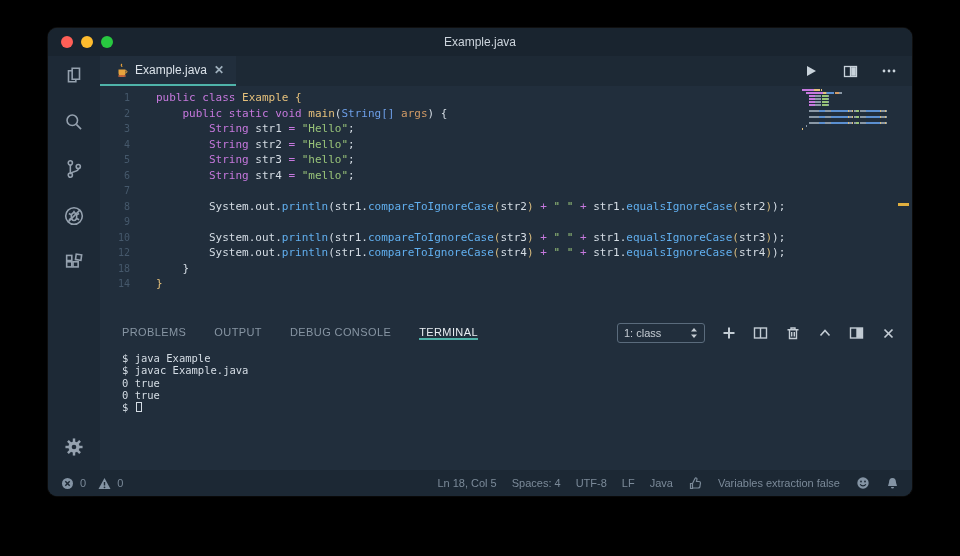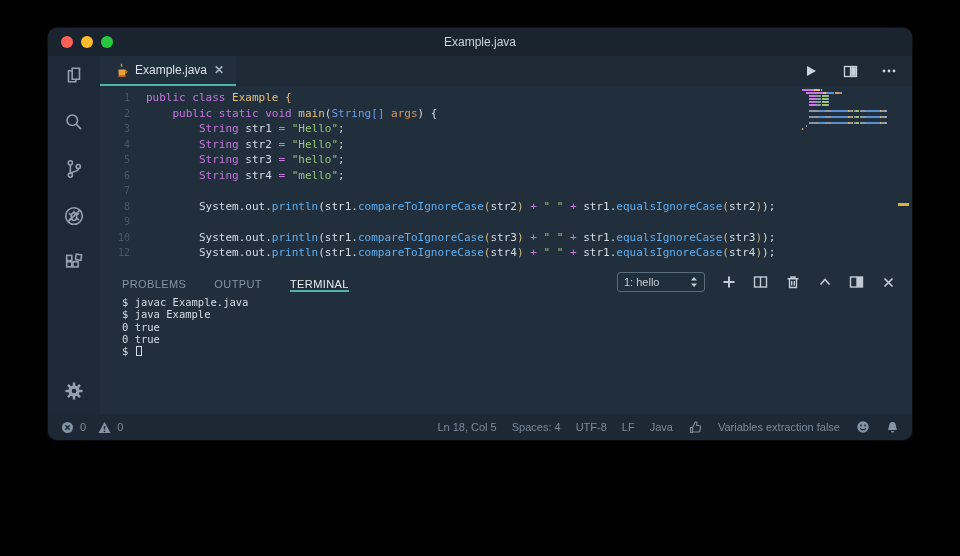--- a/index.html
+++ b/index.html
@@ -1,18 +1,18 @@
 <!DOCTYPE html>
 <html><head>
 <meta charset="utf-8">
 <style>
   * { margin:0; padding:0; box-sizing:border-box; }
   html,body { width:960px; height:556px; background:#000; overflow:hidden;
               font-family:"Liberation Sans", sans-serif; }
-  .window { position:absolute; left:48px; top:28px; width:864px; height:412px;
+  .window { position:absolute; left:48px; top:28px; width:864px; height:468px;
             background:#212e3c; border-radius:9px; overflow:hidden;
             box-shadow:0 18px 45px rgba(0,0,0,.65), 0 0 0 1px rgba(255,255,255,.07);
             display:flex; flex-direction:column; }
   
   .titlebar { flex:0 0 28px; background:#19242f; position:relative; display:flex;
               align-items:center; justify-content:center; }
   .traffic { position:absolute; left:13px; top:8px; display:flex; gap:8px; }
   .dot { width:12px; height:12px; border-radius:50%; }
   .dot.r{background:#ff5f57}.dot.y{background:#febc2e}.dot.g{background:#28c840}
   .win-title { font-size:12px; color:#ccd4dc; }
@@ -31,31 +31,31 @@
          background:#212e3c; border-bottom:2px solid #4fb3a9; color:#dbe2e9;
          font-size:12px; min-width:118px; }
   .tab-close { color:#9fb0bd; font-size:12px; font-weight:bold; cursor:pointer; }
   .editor-actions { position:absolute; right:14px; top:0; height:30px; display:flex;
                     gap:21px; align-items:center; }
   .ea { width:18px; height:18px; display:flex; align-items:center; justify-content:center; cursor:pointer; }
   .editor { flex:1; position:relative; background:#212e3c; overflow:hidden; padding-top:4px; }
   .code-line { display:flex; height:15.5px; line-height:15.5px;
                font-family:"DejaVu Sans Mono", monospace; font-size:11px; white-space:pre; }
   .ln { flex:0 0 30px; text-align:right; color:#45586b; font-size:10px; }
-  .code-content { margin-left:16px; }
+  .code-content { margin-left:26px; }
   .tk-kw{color:#c678dd} .tk-cls{color:#e5c07b} .tk-fn{color:#61afef}
   .tk-str{color:#98c379} .tk-arg{color:#d19a66} .tk-typ{color:#6d9fe8}
   .tk-pn{color:#d7ba7d} .tk-op{color:#c678dd} .tk-pl{color:#d5dde5} .tk-brk{color:#e5c07b}
   .minimap { position:absolute; top:3px; right:20px; width:90px; }
   .mm-line { height:2px; margin-bottom:1px; font-size:0; white-space:nowrap; }
   .mm-tok { display:inline-block; height:2px; }
   .ruler-mark { position:absolute; right:3px; top:117px; width:11px; height:3px; background:#e0af3f; }
   
   .panel { flex:0 0 152px; background:#212e3c; display:flex; flex-direction:column; position:relative; }
-  .panel-bar { flex:0 0 30px; display:flex; align-items:flex-end; padding-left:22px; }
+  .panel-bar { flex:0 0 30px; display:flex; align-items:center; padding-left:22px; }
   .panel-tabs { display:flex; gap:28px; }
   .panel-tab { font-size:11px; letter-spacing:.4px; color:#8795a3; display:flex;
                align-items:center; border-bottom:2px solid transparent; cursor:pointer; }
   .panel-tab.active { color:#e8edf2; border-bottom-color:#4fb3a9; }
   .panel-controls { margin-left:auto; display:flex; align-items:center; gap:15px; padding-right:15px; }
   .shell-select { border:1px solid #5a6b7c; border-radius:3px; height:20px; width:88px;
                   display:flex; align-items:center; justify-content:space-between;
                   padding:0 6px; font-size:11px; color:#c6cdd4; cursor:pointer; }
   .pc-icon { width:17px; height:17px; display:flex; align-items:center; justify-content:center; cursor:pointer; }
   .pc-icon svg { stroke:#c3ccd4; fill:none; stroke-width:1.4; }
@@ -211,25 +211,26 @@
             <div class="mm-line"></div>
           </div>
         <div class="ruler-mark"></div>
       </div>
 
       <div class="panel">
         <div class="panel-bar">
           <div class="panel-tabs">
               <div class="panel-tab">PROBLEMS</div>
               <div class="panel-tab">OUTPUT</div>
+              <div class="panel-tab">DEBUG CONSOLE</div>
               <div class="panel-tab active">TERMINAL</div>
             </div>
           <div class="panel-controls">
             <div class="shell-select">
-              <span>1: hello</span>
+              <span>1: class</span>
               <svg width="8" height="12" viewBox="0 0 8 12">
                   <polygon points="4,1 7,4.5 1,4.5" fill="#c6cdd4"></polygon>
                   <polygon points="4,11 7,7.5 1,7.5" fill="#c6cdd4"></polygon>
                 </svg>
             </div>
             <div class="pc-icon">
               <svg width="14" height="14" viewBox="0 0 14 14">
                   <line x1="7" y1="1.5" x2="7" y2="12.5" stroke-width="2"></line>
                   <line x1="1.5" y1="7" x2="12.5" y2="7" stroke-width="2"></line>
                 </svg>
@@ -262,22 +263,22 @@
             </div>
             <div class="pc-icon">
               <svg width="13" height="13" viewBox="0 0 13 13">
                   <line x1="2.5" y1="2.5" x2="10.5" y2="10.5" stroke-width="1.7"></line>
                   <line x1="10.5" y1="2.5" x2="2.5" y2="10.5" stroke-width="1.7"></line>
                 </svg>
             </div>
           </div>
         </div>
         <div class="terminal">
+            <div class="term-line">$ java Example</div>
             <div class="term-line">$ javac Example.java</div>
-            <div class="term-line">$ java Example</div>
             <div class="term-line">0 true</div>
             <div class="term-line">0 true</div>
             <div class="term-line">$ <span class="cursor-box"></span></div>
           </div>
       </div>
     </div>
   </div>
 
   <div class="statusbar">
     <div class="status-left">

